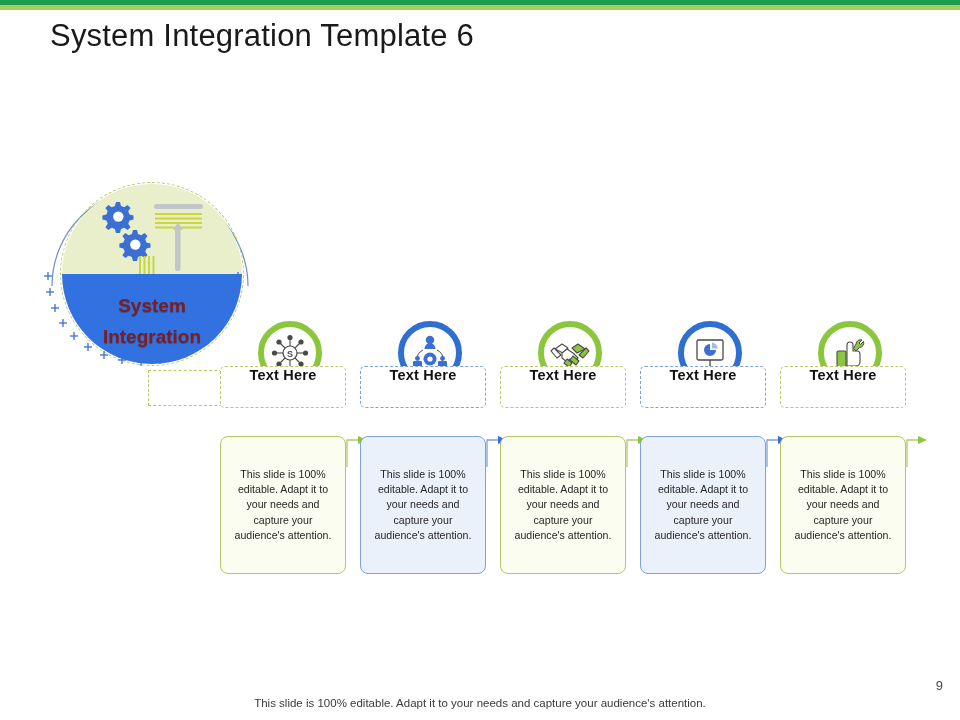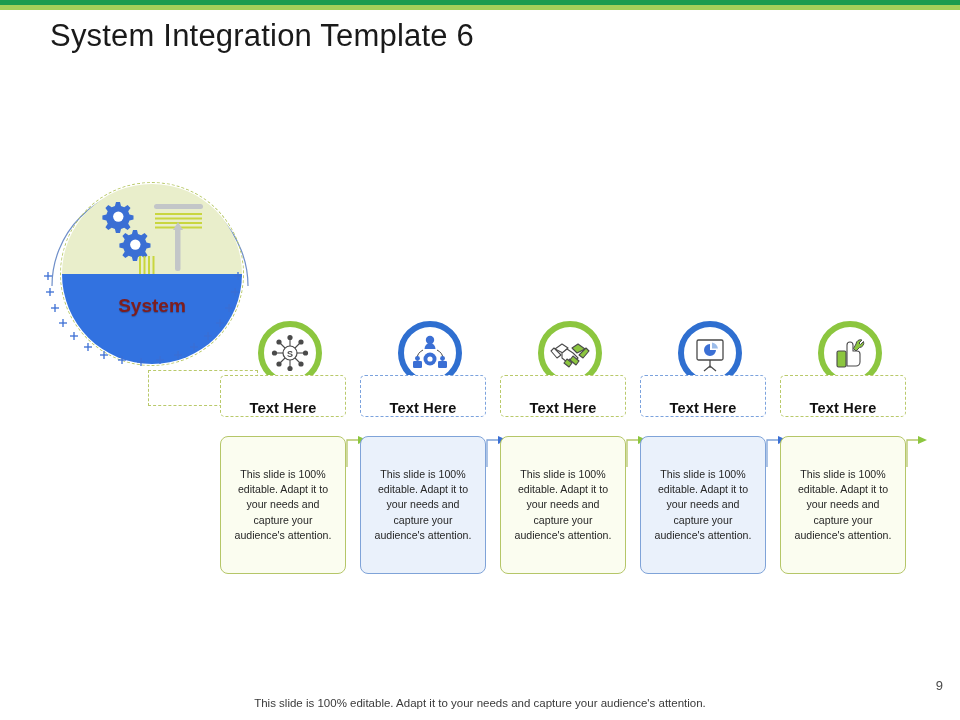--- a/index.html
+++ b/index.html
@@ -54,26 +54,26 @@
     width: 110px; height: 36px;
     border: 1px dashed #b9c96a; background: transparent;
   }
 
   
   .col { position: absolute; top: 0; width: 140px; }
   .ring-wrap { position: absolute; top: 318px; width: 140px; height: 66px; overflow: hidden; }
   .ring { position: absolute; left: 35px; top: 0; width: 70px; height: 70px; }
 
   .head-box {
-    position: absolute; top: 375px; left: 0;
+    position: absolute; top: 366px; left: 0;
     width: 126px; height: 42px;
     background: #ffffff;
     border: 1px dashed #b9c96a;
     border-radius: 5px;
-    display: flex; align-items: flex-end; justify-content: center;
+    display: flex; align-items: flex-start; justify-content: center;
   }
   .head-box.blue { border-color: #7ba2dd; }
   .head-box .txt { font-size: 14.5px; font-weight: bold; color: #111111; letter-spacing: .2px; }
 
   .body-box {
     position: absolute; top: 436px; left: 0;
     width: 126px; height: 138px;
     border: 1px solid #b5c668;
     border-radius: 8px;
     background: #fbfdf0;
@@ -136,20 +136,21 @@
       <g stroke="#c9d63f" stroke-width="2">
         <line x1="41" y1="60" x2="41" y2="78"></line>
         <line x1="45.5" y1="60" x2="45.5" y2="78"></line>
         <line x1="50" y1="60" x2="50" y2="78"></line>
         <line x1="54.5" y1="60" x2="54.5" y2="78"></line>
       </g>
     </svg>
 
     <div class="hero-label">
       <div>System</div>
+      <div>Integration</div>
     </div>
 
     <svg class="hero-plus" viewBox="0 0 220 212">
       <g stroke="#3b6fd4" stroke-width="1.3">
         <g>
             <line x1="4" y1="108" x2="12" y2="108"></line>
             <line x1="8" y1="104" x2="8" y2="112"></line>
           </g>
         <g>
             <line x1="6" y1="124" x2="14" y2="124"></line>

